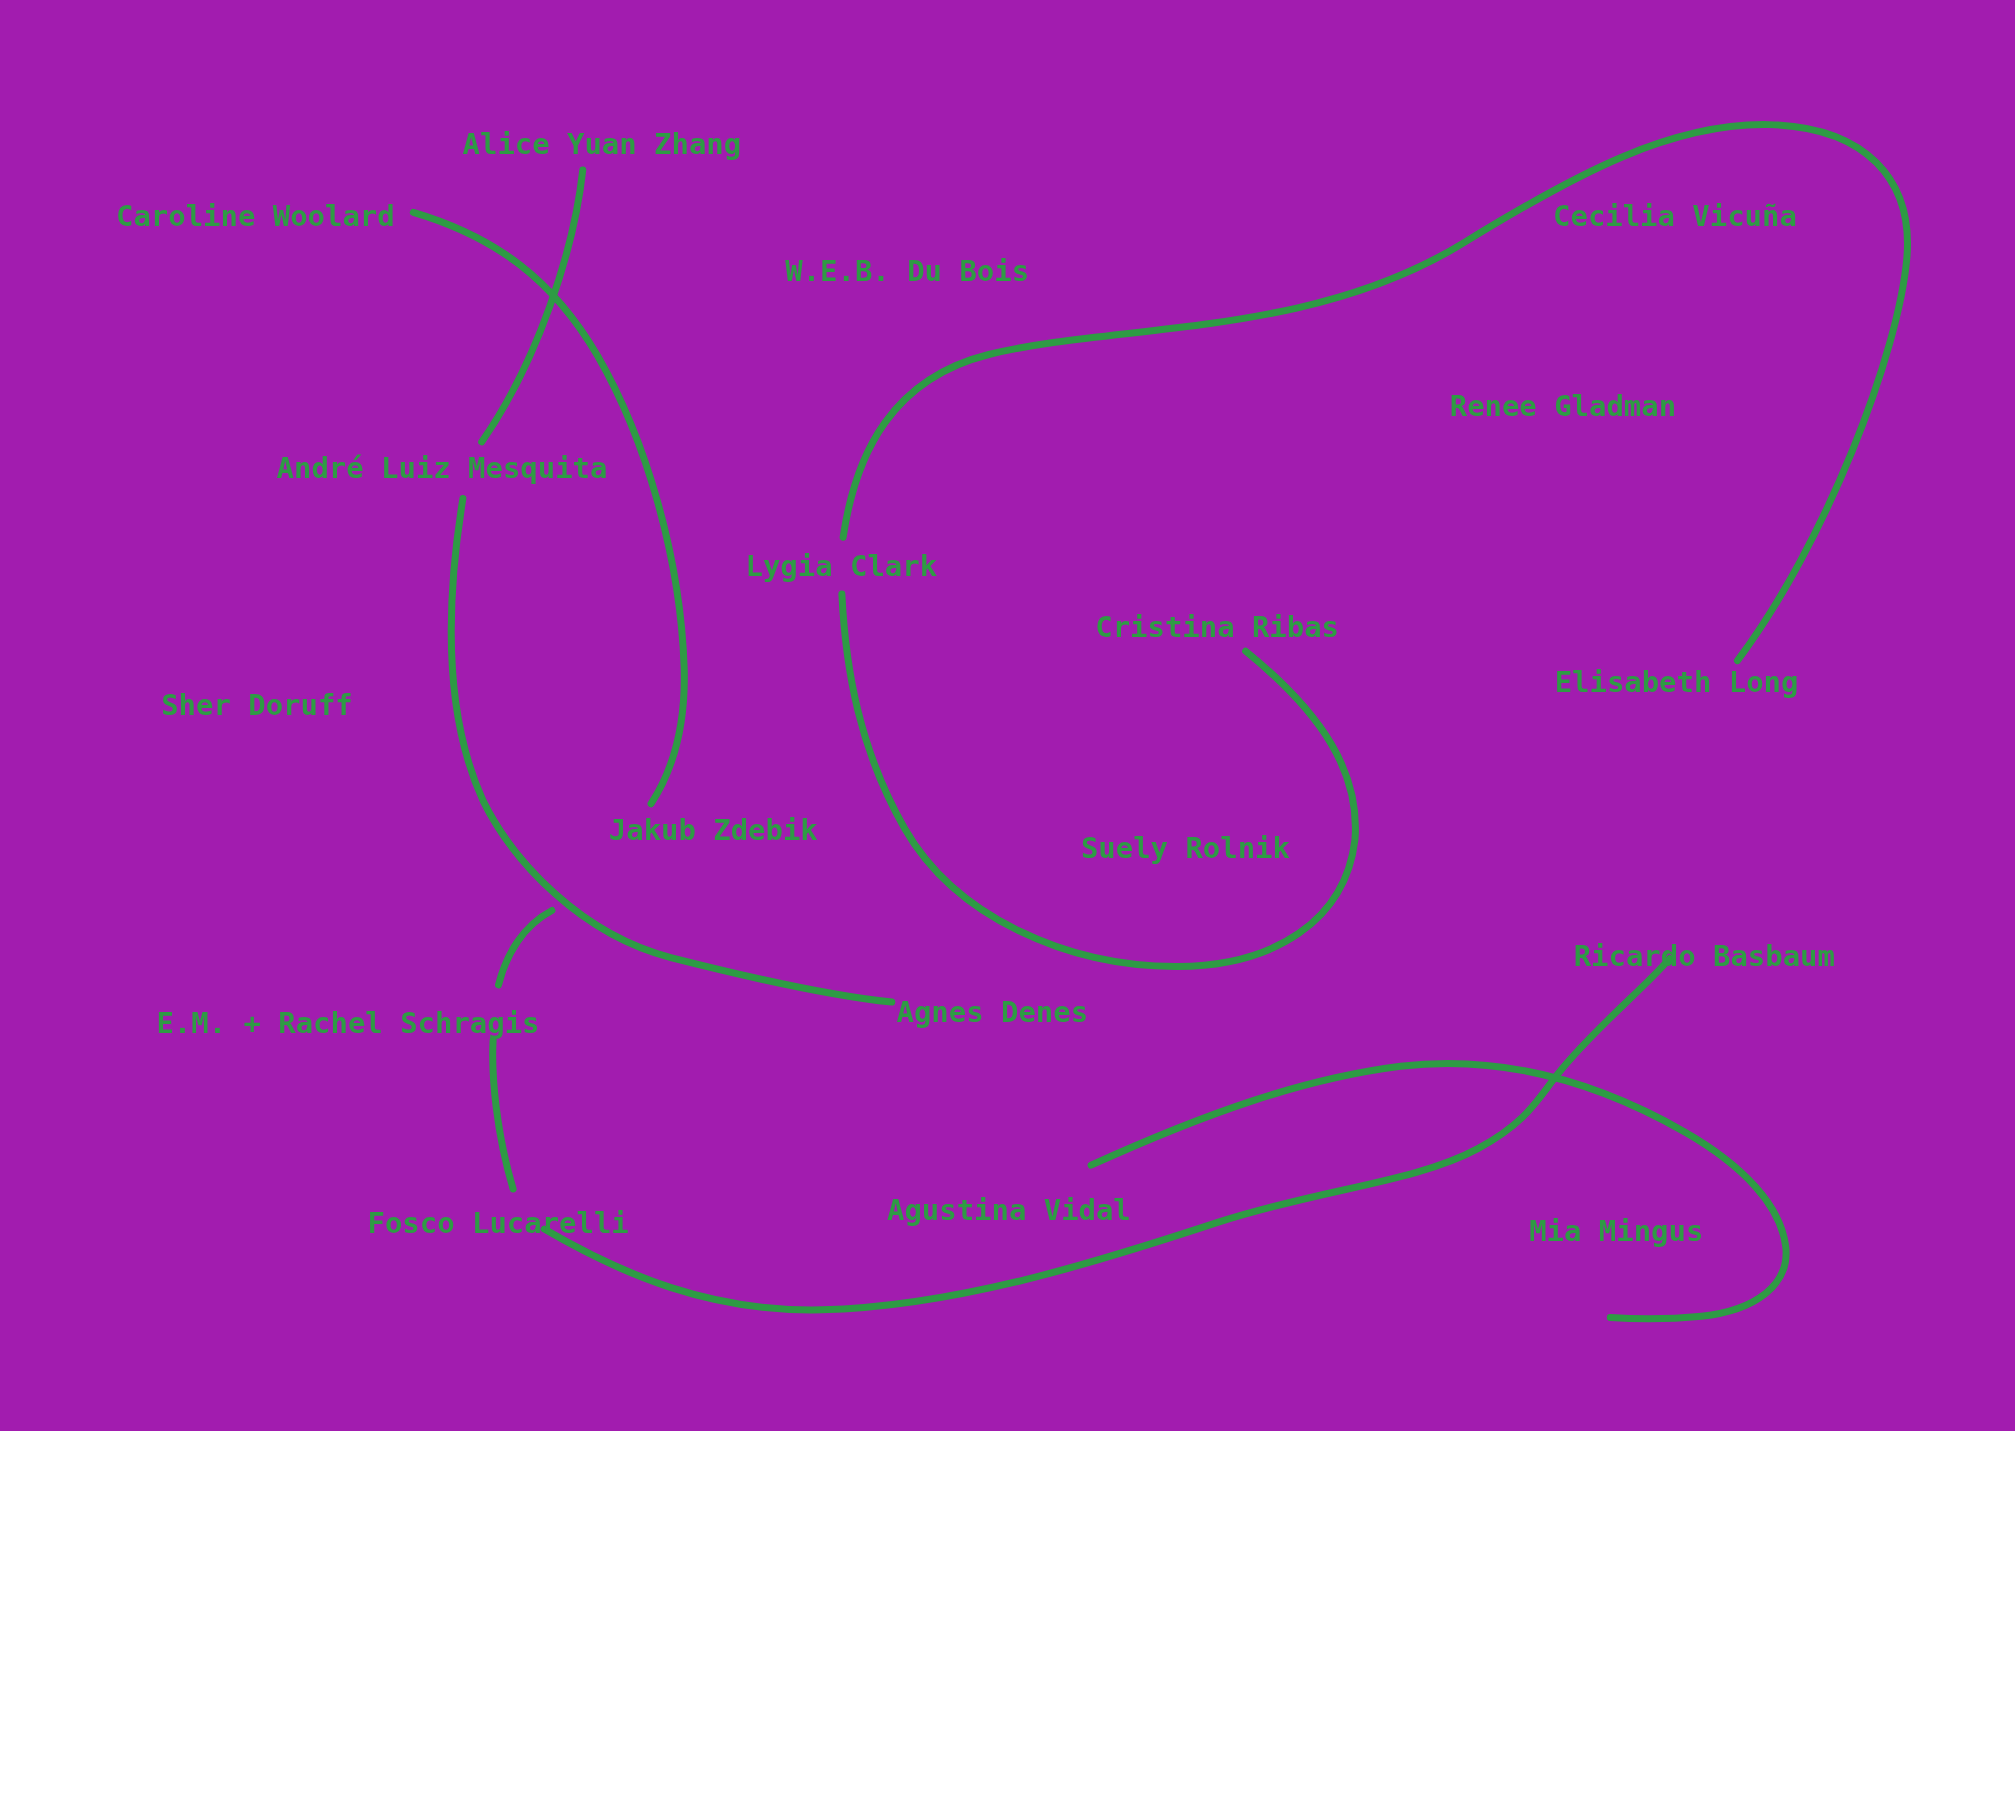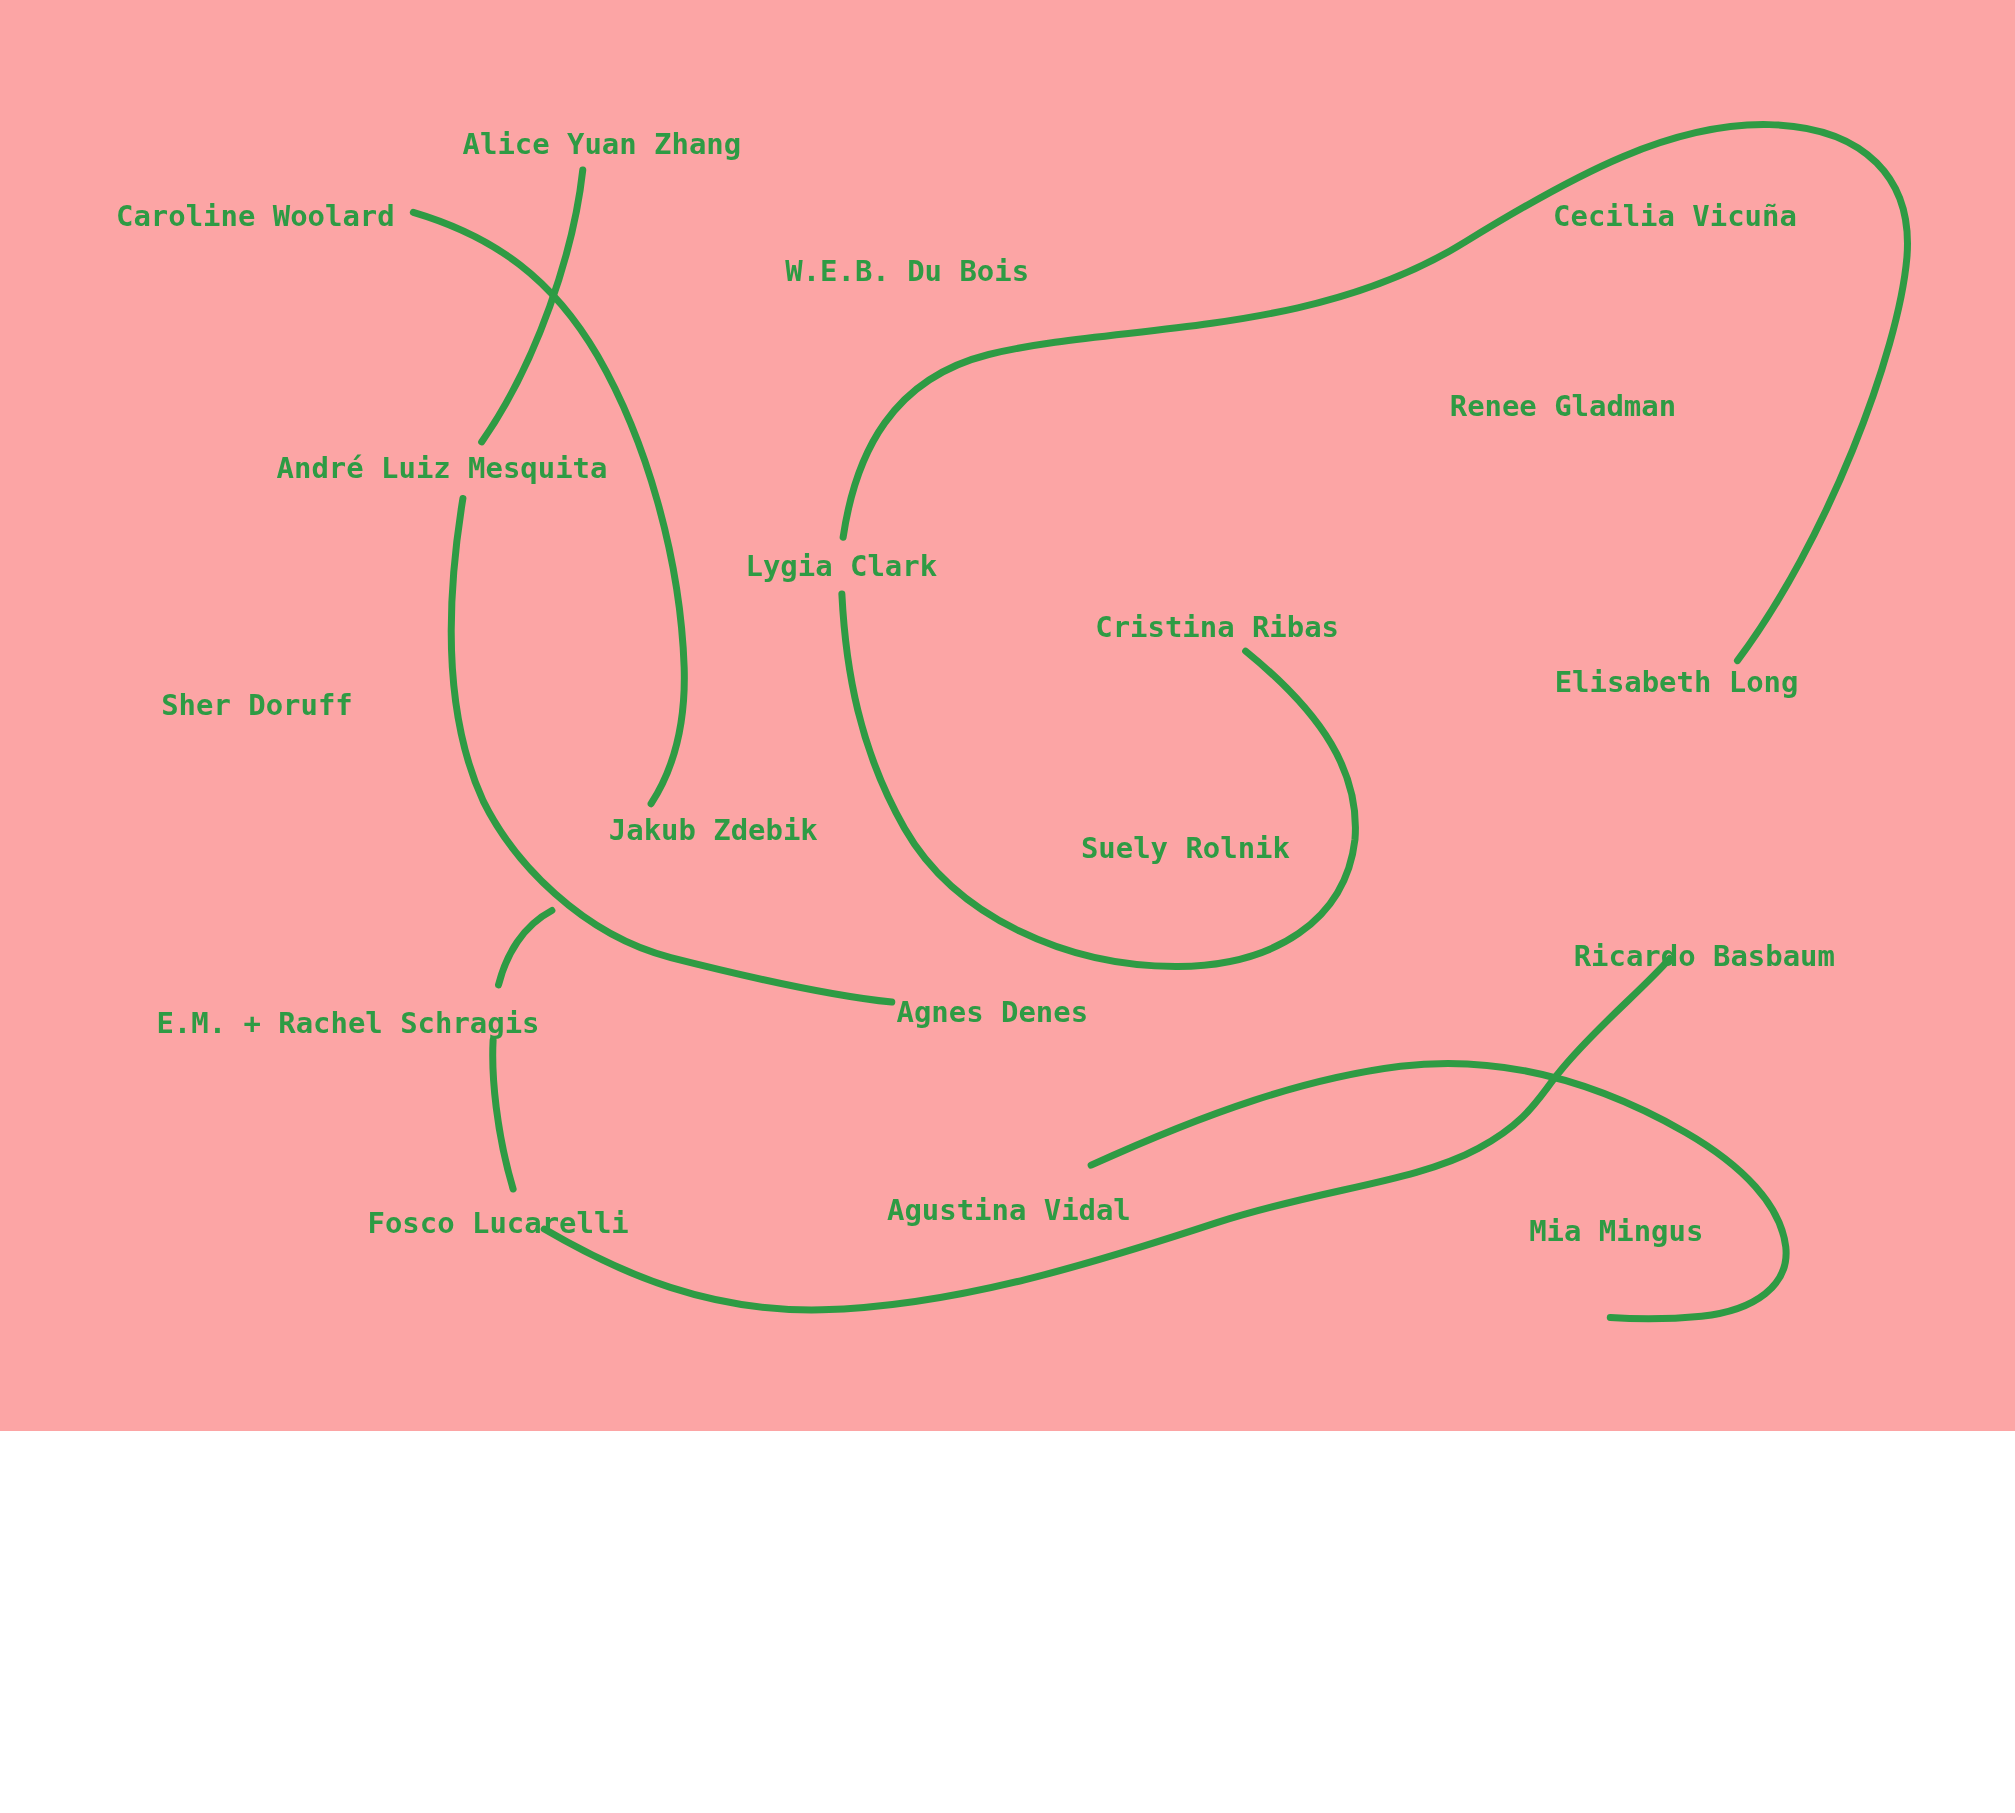--- a/index.html
+++ b/index.html
@@ -3,21 +3,21 @@
 <meta charset="utf-8">
 <style>
   html, body {
     margin: 0;
     padding: 0;
     background: #ffffff;
   }
   .stage {
     width: 100vw;
     height: auto;
-    background: #fca5a5;
+    background: #a21caf;
     overflow: hidden;
   }
   svg {
     display: block;
     width: 100%;
     height: auto;
   }
   .edge {
     fill: none;
     stroke: #2e9b44;

